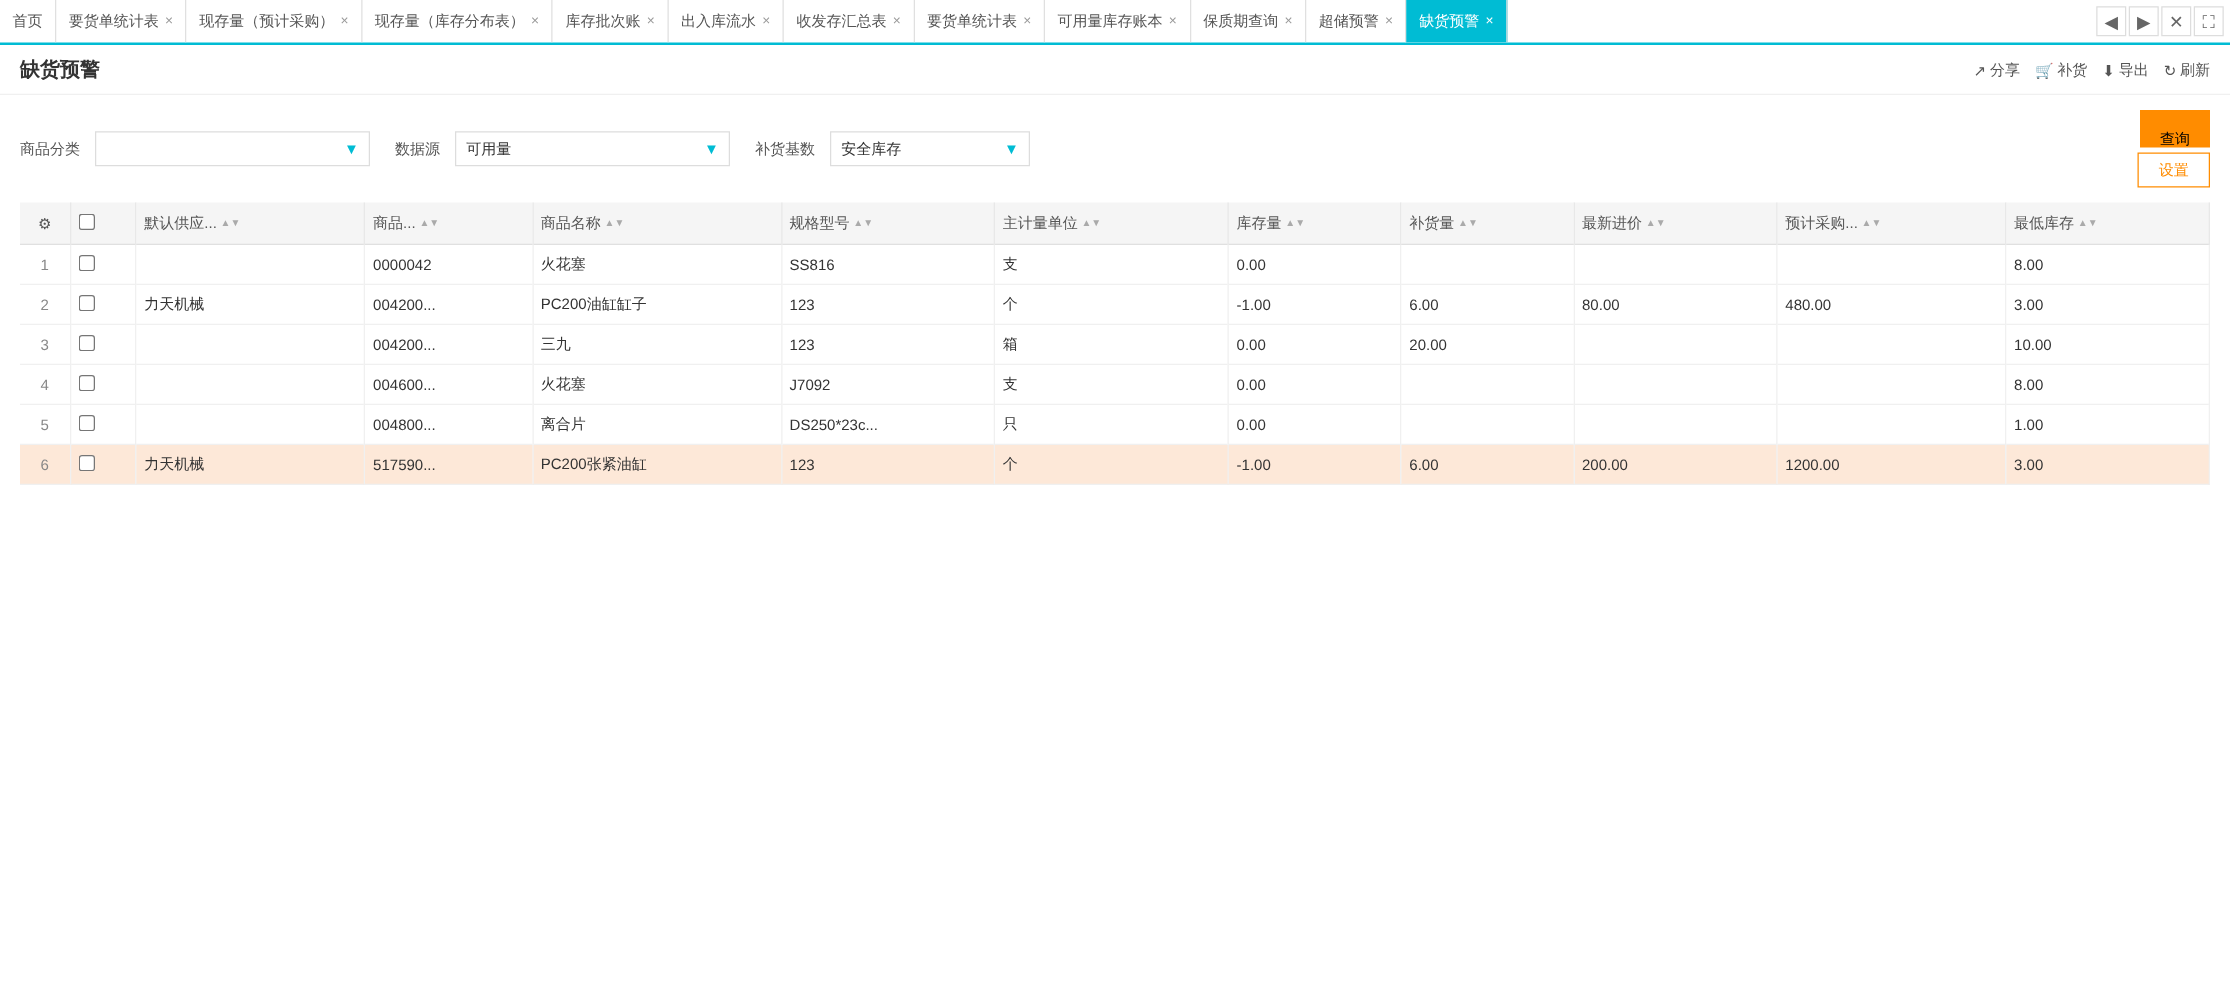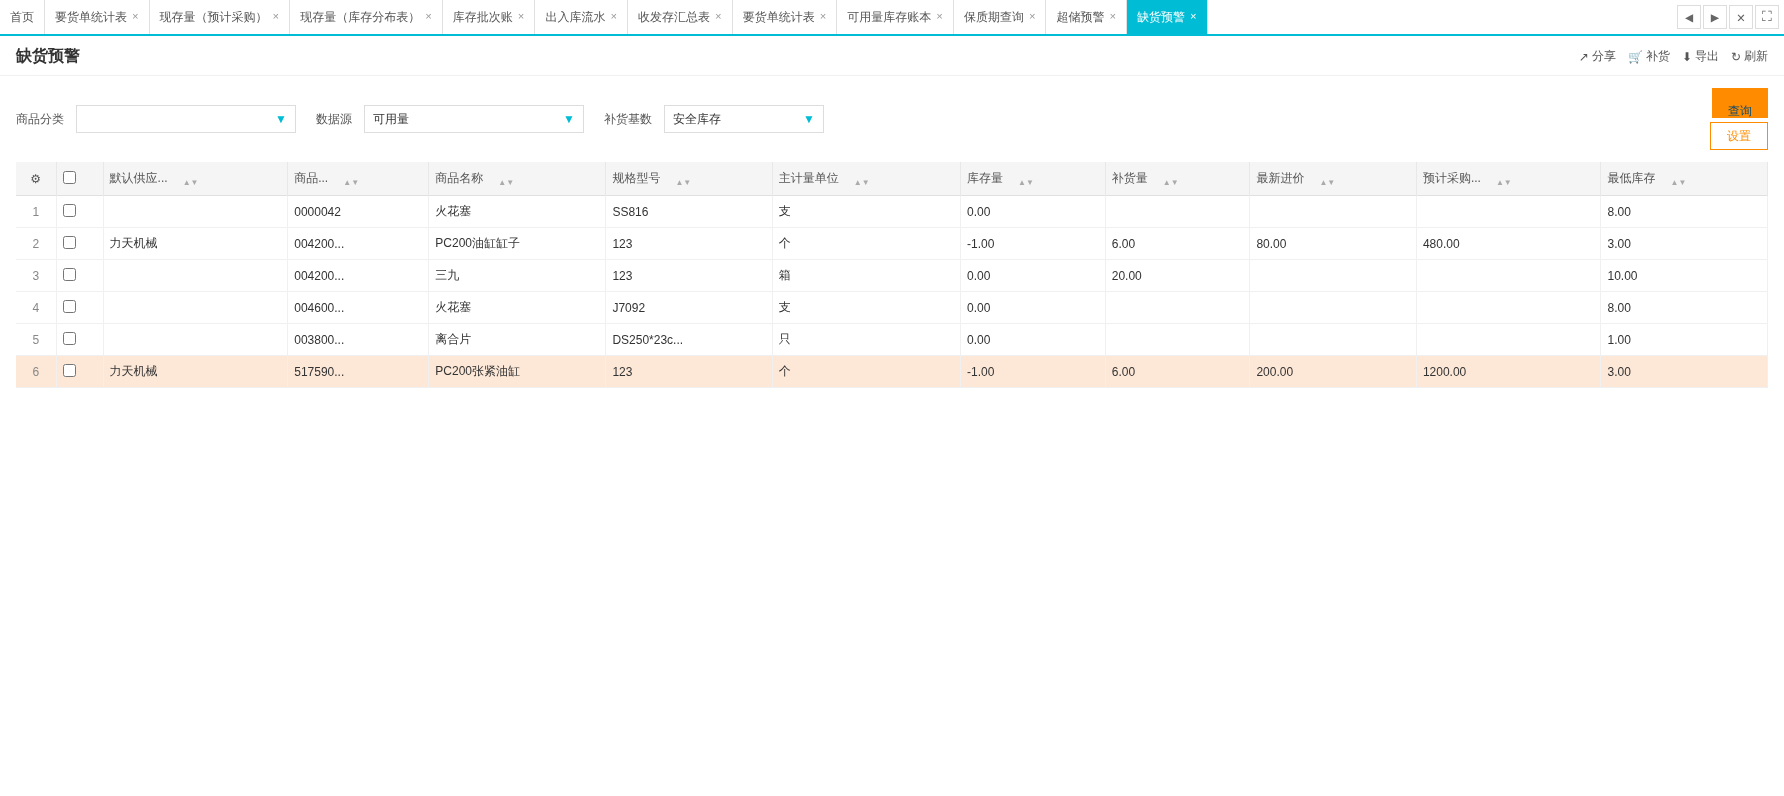--- a/index.html
+++ b/index.html
@@ -6,21 +6,20 @@
     body { font-family: 'Microsoft YaHei', Arial, sans-serif; font-size: 12px; background: #f5f5f5; color: #333; }
 
     
     .tab-bar {
       display: flex;
       align-items: center;
       background: #fff;
       border-bottom: 2px solid #00bcd4;
       height: 36px;
       overflow: hidden;
-      font-family: Liberation Mono, monospace;
     }
     .tab-item {
       display: flex;
       align-items: center;
       padding: 0 10px;
       height: 100%;
       white-space: nowrap;
       cursor: pointer;
       color: #555;
       border-right: 1px solid #e0e0e0;
@@ -128,21 +127,21 @@
 
     .filter-actions {
       margin-left: auto;
       display: flex;
       flex-direction: column;
       gap: 4px;
       align-items: flex-end;
     }
     .btn-query {
       background: #ff8c00;
-      color: #0c4a6e;
+      color: #000000;
       border: none;
       padding: 15px 16px;
       cursor: pointer;
       font-size: 12px;
       height: 28px;
     }
     .btn-settings {
       background: #fff;
       color: #ff8c00;
       border: 1px solid #ff8c00;
@@ -184,22 +183,22 @@
       color: #333;
       border-right: 1px solid #f0f0f0;
       white-space: nowrap;
     }
     tbody td:first-child { text-align: center; width: 40px; }
     tbody td.num-col { text-align: left; }
     .row-num { color: #888; }
     .gear-icon { color: #555; cursor: pointer; }
     th .th-content {
       display: flex;
-      align-items: flex-end;
-      gap: 15px;
+      align-items: center;
+      gap: 3px;
     }
     th .sort-arrows {
       display: flex;
       flex-direction: column;
       font-size: 8px;
       color: #aaa;
       line-height: 1;
     }
     input[type="checkbox"] { cursor: pointer; }
   </style>
@@ -443,21 +442,21 @@
     <td class="num-col">0.00</td>
     <td class="num-col"></td>
     <td class="num-col"></td>
     <td class="num-col"></td>
     <td class="num-col">8.00</td>
   </tr>
           <tr>
     <td class="row-num">5</td>
     <td><input type="checkbox" style=""></td>
     <td></td>
-    <td>003800...</td>
+    <td>004800...</td>
     <td>离合片</td>
     <td>DS250*23c...</td>
     <td>只</td>
     <td class="num-col">0.00</td>
     <td class="num-col"></td>
     <td class="num-col"></td>
     <td class="num-col"></td>
     <td class="num-col">1.00</td>
   </tr>
           <tr class="highlighted">

